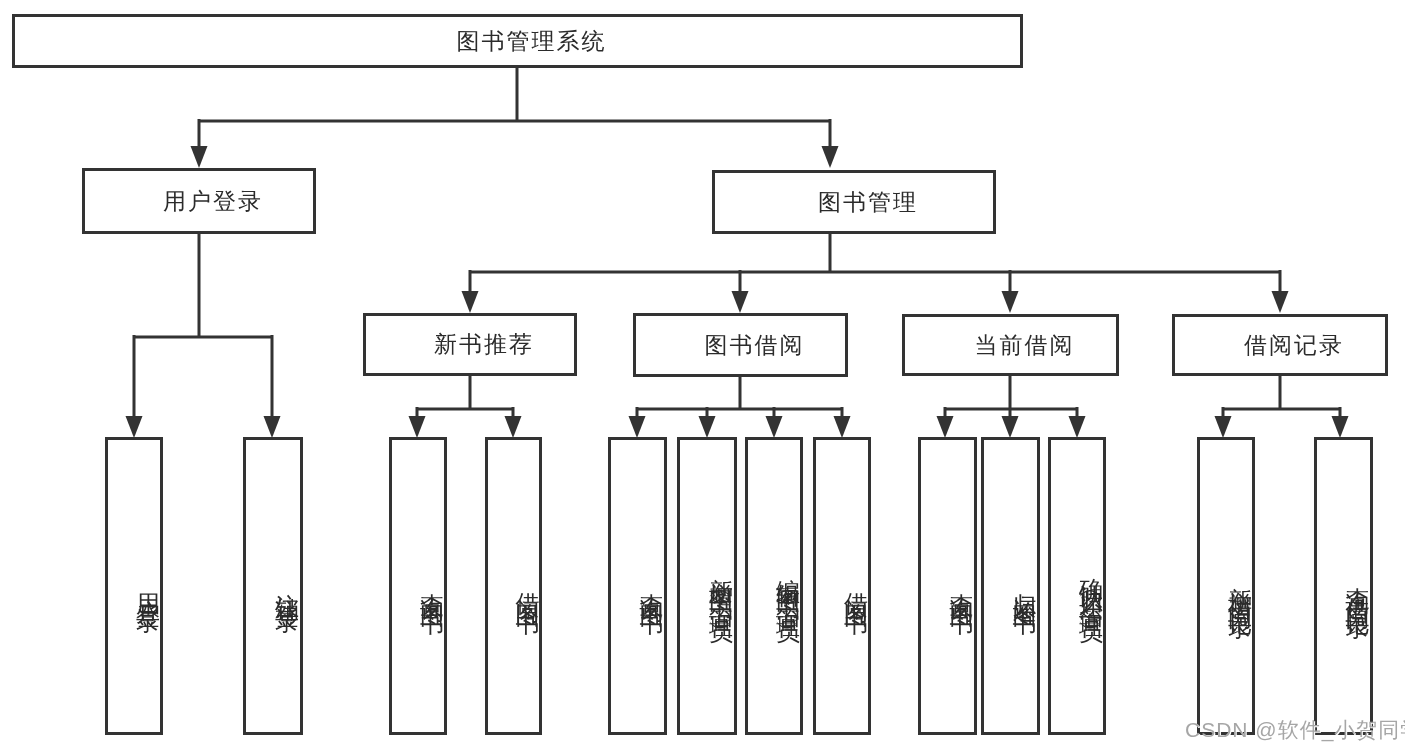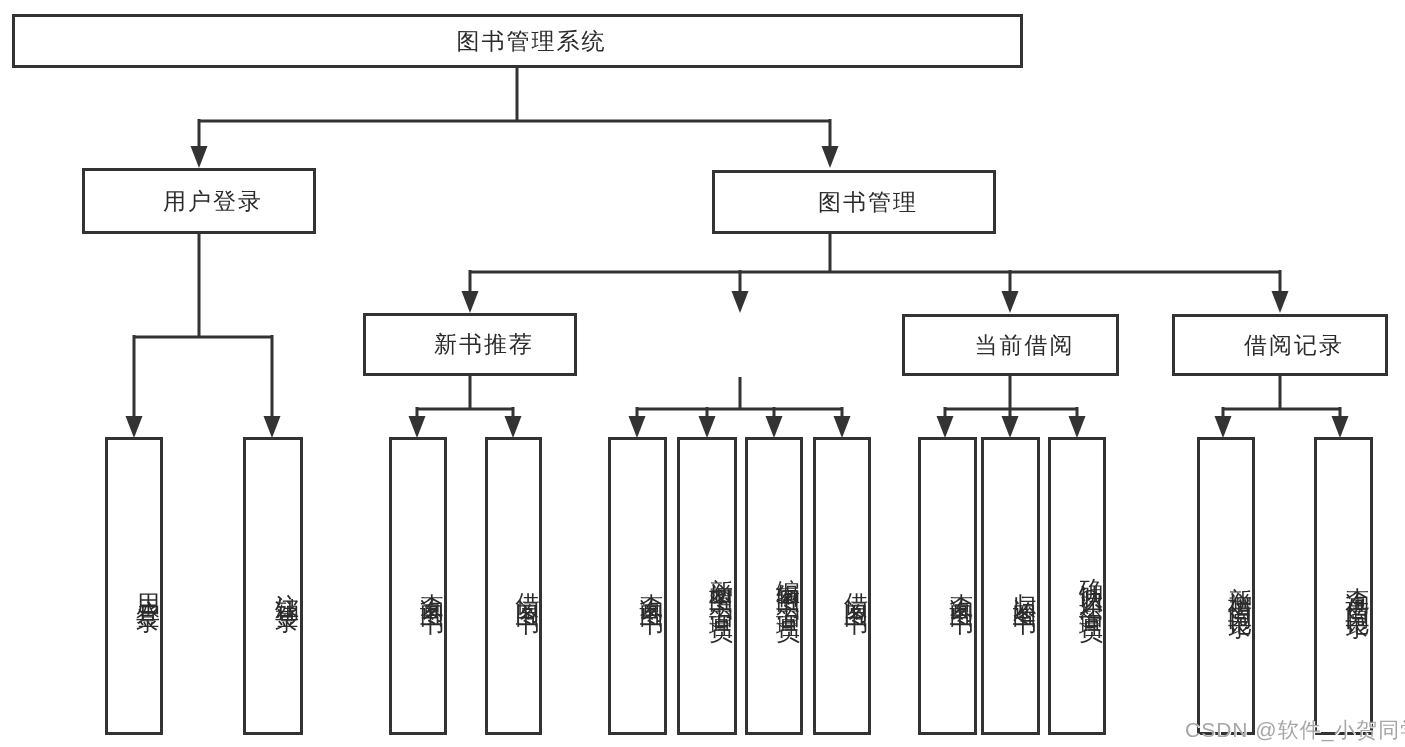--- a/index.html
+++ b/index.html
@@ -126,20 +126,23 @@
   <div class="node pos-l2-user">
     <span>用户登录</span>
   </div>
   <div class="node pos-l2-mgmt">
     <span>图书管理</span>
   </div>
 
   <div class="node pos-l3-newrec">
     <span>新书推荐</span>
   </div>
+  <div class="node pos-l3-borrow">
+    <span>图书借阅</span>
+  </div>
   <div class="node pos-l3-current">
     <span>当前借阅</span>
   </div>
   <div class="node pos-l3-records">
     <span>借阅记录</span>
   </div>
 
   <div class="node leaf pos-u1">
     <span class="vtxt">用户登录</span>
   </div>

